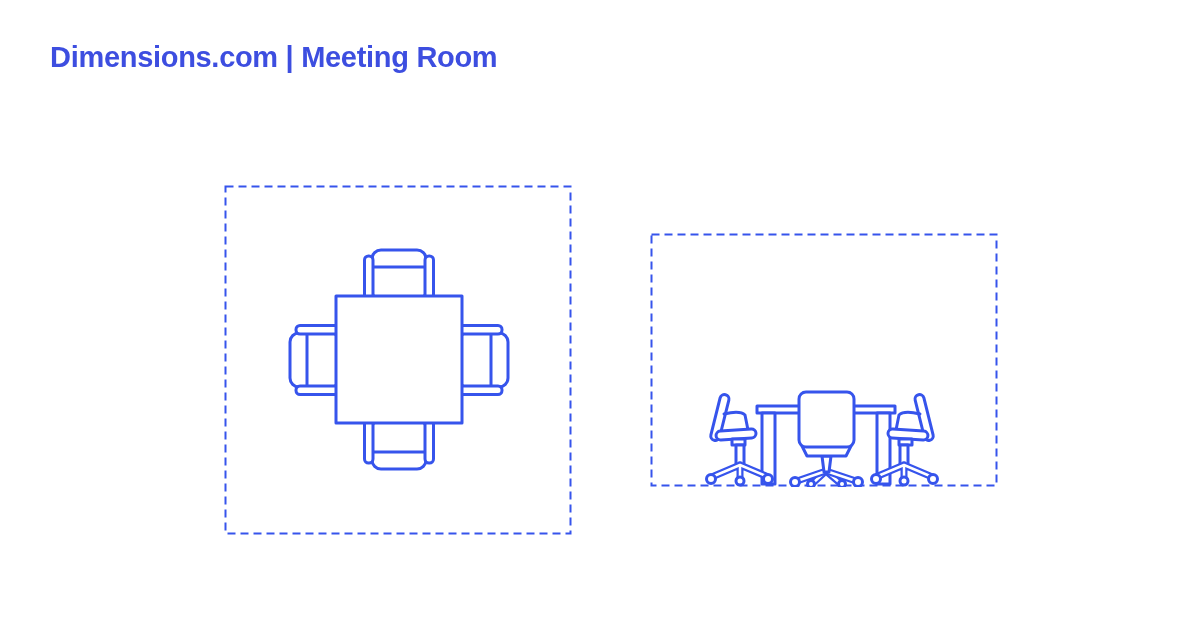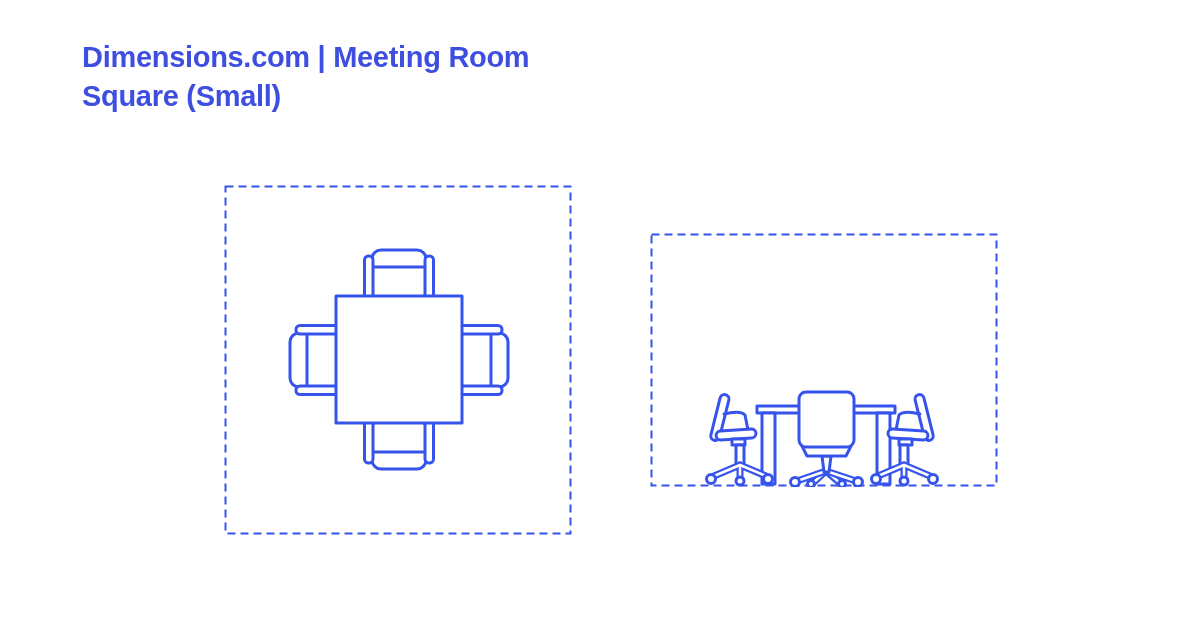--- a/index.html
+++ b/index.html
@@ -17,21 +17,20 @@
   .page-title {
     position: absolute;
     left: 50px;
     top: 38px;
     color: var(--title, #3d4ee0);
     font-size: 29px;
     line-height: 39px;
     font-weight: 700;
     letter-spacing: -0.3px;
     white-space: nowrap;
-    margin-left: 32px;
   }
   .figure {
     position: absolute;
     color: var(--line-art, #3654ec);
   }
   .figure svg { display: block; }
   #plan-figure { left: 224px; top: 185px; }
   #elevation-figure { left: 650px; top: 233px; }
   .boundary {
     fill: none;
@@ -64,21 +63,20 @@
     stroke: #ffffff;
     stroke-width: 2.5;
     stroke-linecap: round;
   }
 </style>
 </head>
 <body>
 
 <div class="page-title">
   <div>Dimensions.com | Meeting Room</div>
-  <div>Square (Small)</div>
 </div>
 
 <div class="figure" id="plan-figure">
   <svg width="348" height="350" viewBox="0 0 348 350">
     <defs>
       <g id="plan-chair">
         <rect class="line" x="-27" y="-46" width="54" height="50" rx="9"></rect>
         <line class="stroke-only" x1="-25" y1="-29" x2="25" y2="-29" stroke-width="2.5"></line>
         <rect class="line" x="-34.5" y="-40" width="8.5" height="44" rx="4"></rect>
         <rect class="line" x="26" y="-40" width="8.5" height="44" rx="4"></rect>

